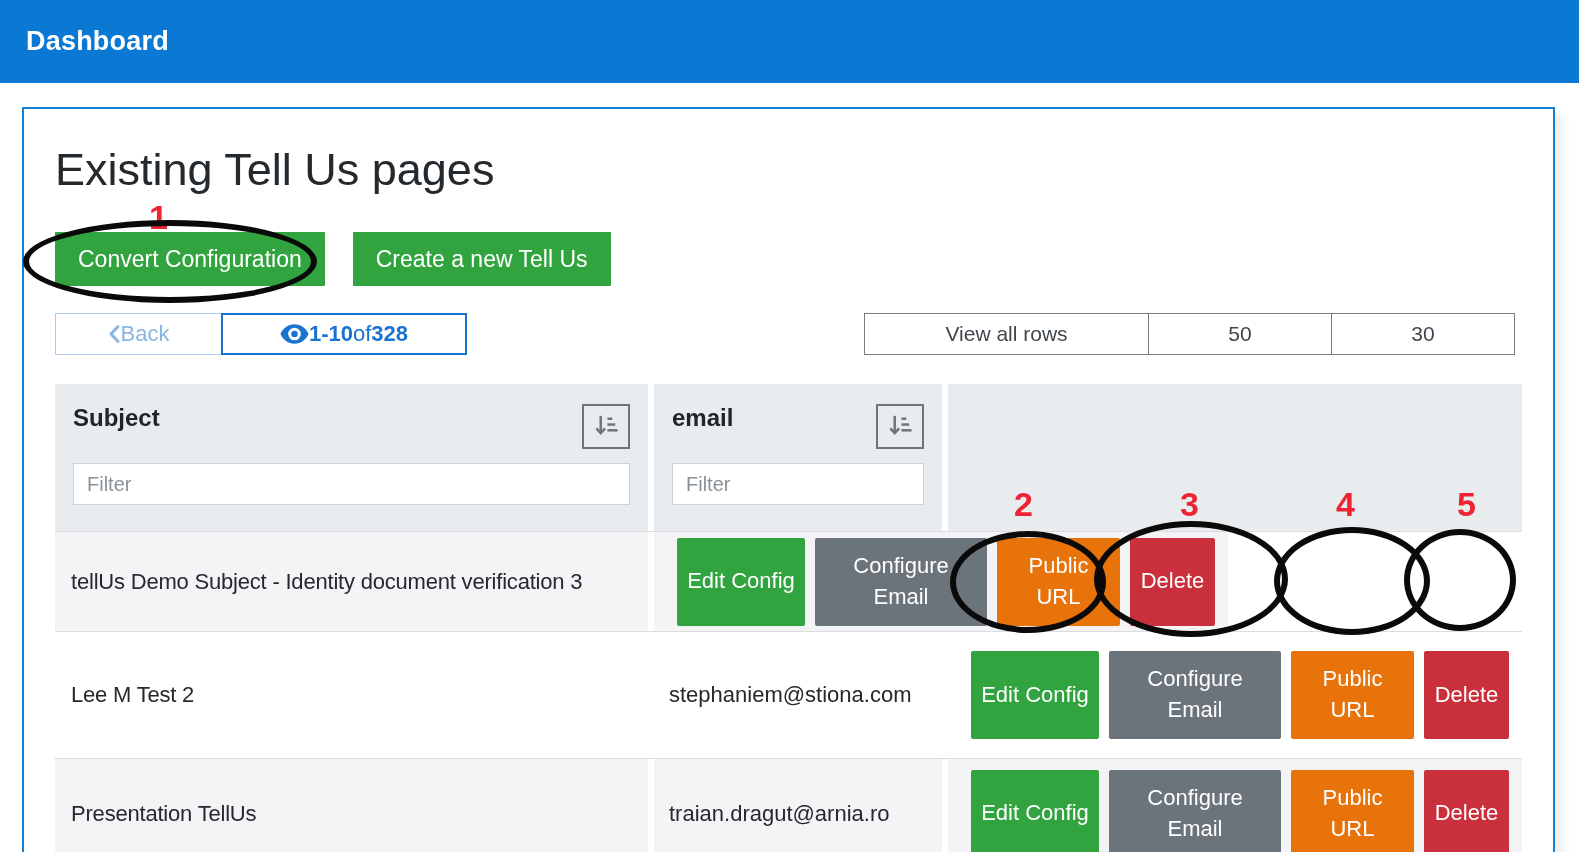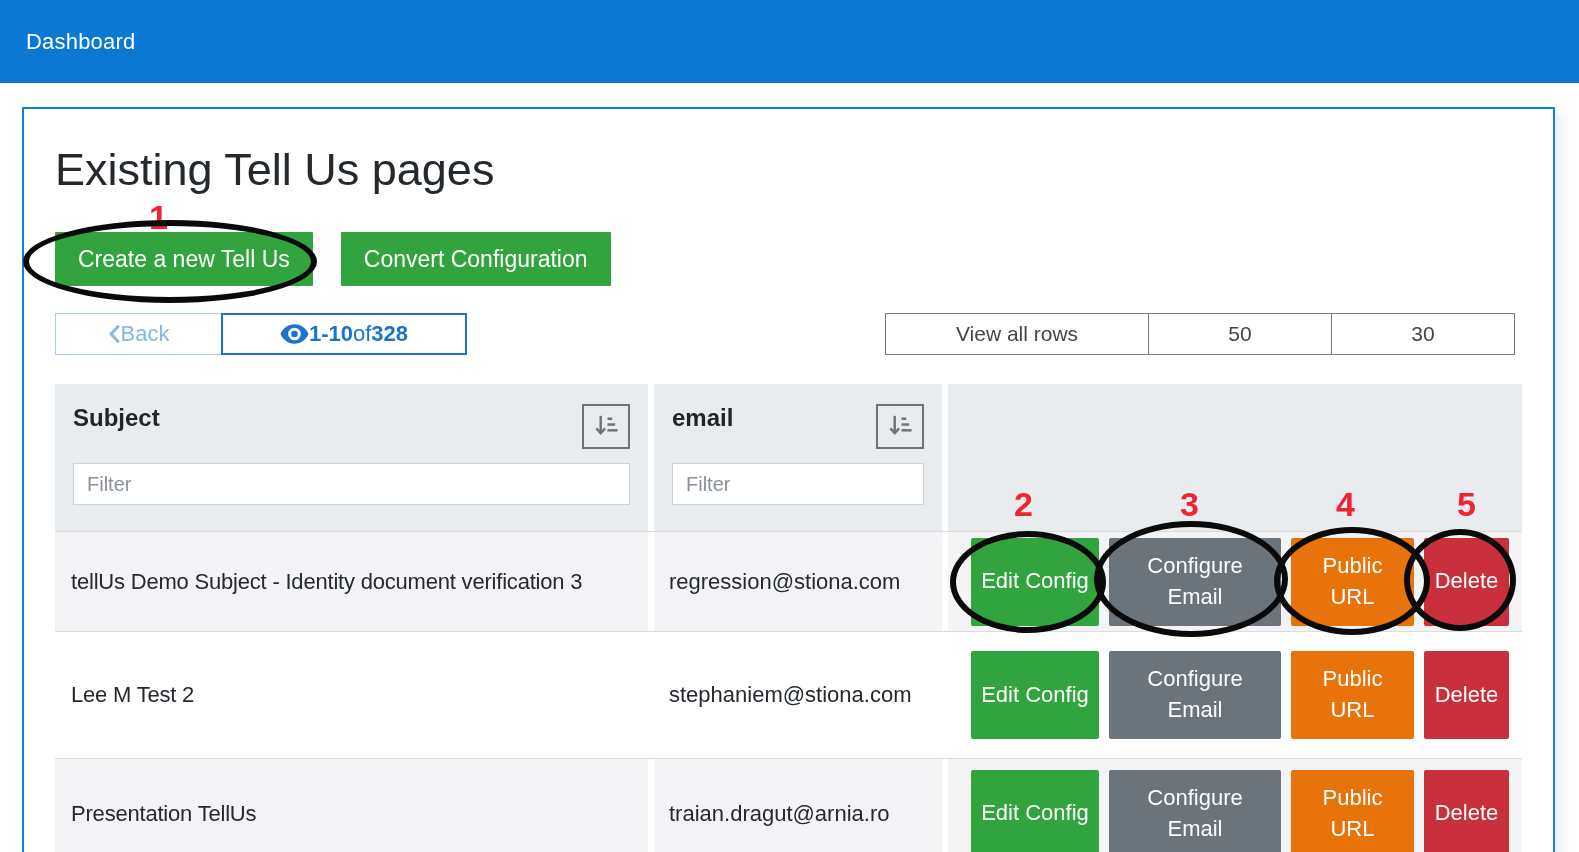--- a/index.html
+++ b/index.html
@@ -7,21 +7,21 @@
     --muted-blue:#8ab6e2; --muted-blue-border:#aacbec; --green:#31a43f;
     --gray-btn:#6b737b; --orange:#e8730a; --red-btn:#ca2f3c; --annotation-red:#ee2433;
     --size-border:#757c83; --size-selected-bg:#59616b; --header-bg:#e9ecef;
     --row-stripe-bg:#f4f4f6; --text-dark:#24292e;
   }
   *{box-sizing:border-box; margin:0; padding:0;}
   html,body{width:1579px; height:852px; overflow:hidden; background:#fff;
     font-family:"Liberation Sans","DejaVu Sans",sans-serif; color:var(--text-dark); position:relative;}
 
   .topbar{height:83px; background:var(--topbar-blue); display:flex; align-items:center; padding-left:26px;}
-  .topbar .app-title{color:#fff; font-size:22px; font-weight:400; letter-spacing:.2px;}
+  .topbar .app-title{color:#fff; font-size:27px; font-weight:700; letter-spacing:.2px;}
 
   .card{position:absolute; left:22px; top:107px; width:1533px; height:800px; background:#fff;
     border:2px solid var(--card-border-blue); box-shadow:7px 7px 10px rgba(0,0,0,.08);
     padding:0 0 0 31px;}
 
   h1.page-title{font-size:45px; font-weight:400; color:var(--text-dark); margin-top:34px; line-height:1.18;}
 
   .btn-row{display:flex; gap:28px; margin-top:36px;}
   .btn-green{height:54px; background:var(--green); color:#fff; border:none; font-size:23px;
     font-family:inherit; padding:0 23px; cursor:pointer; border-radius:1px;}
@@ -31,21 +31,21 @@
   .pg{height:42px; display:flex; align-items:center; justify-content:center; 
     background:#fff; font-size:22px; font-family:inherit; cursor:pointer;}
   .pg.back{width:167px; border:1px solid var(--muted-blue-border); color:var(--muted-blue);}
   .pg.range{width:246px; border:2px solid var(--link-blue); color:var(--link-blue); margin-left:-1px;}
   .pg.next{width:168px; border:2px solid var(--link-blue); color:var(--link-blue); margin-left:-2px;}
   .pg .b{font-weight:700;}
   .pg .chev{display:flex; align-items:center;}
   .size-group{display:flex;}
   .sz{height:42px; background:#fff; border:1px solid var(--size-border); color:#40474e;
     font-size:21px; font-family:inherit; cursor:pointer; margin-left:-1px;}
-  .sz.viewall{width:264px; margin-left:16px;}
+  .sz.viewall{width:285px; margin-left:16px;}
   .sz.num{width:184px;}
   .sz.selected{background:var(--size-selected-bg); border-color:var(--size-selected-bg); color:#fff;}
 
   .table{margin-top:29px; width:1467px;}
   .thead,.trow{display:flex; gap:6px;}
   .c-subject{width:593px;}
   .c-email{width:288px;}
   .c-actions{width:574px;}
   .hcell{background:var(--header-bg); padding:16px 18px 26px 18px;}
   .hcell.c-actions{padding:0;}
@@ -82,22 +82,22 @@
 <body>
 
 <div class="topbar">
   <span class="app-title">Dashboard</span>
 </div>
 
 <div class="card">
   <h1 class="page-title">Existing Tell Us pages</h1>
 
   <div class="btn-row">
+    <button class="btn-green">Convert Configuration</button>
     <button class="btn-green">Create a new Tell Us</button>
-    <button class="btn-green">Convert Configuration</button>
   </div>
 
   <div class="pager-row">
     <div class="pager-group">
       <button class="pg back">
         <span class="chev">
           <svg width="13" height="20" viewBox="0 0 13 20">
               <polyline points="10,2.5 3,10 10,17.5" fill="none" stroke="currentColor" stroke-width="3" stroke-linecap="round" stroke-linejoin="round"></polyline>
             </svg>
         </span>
@@ -156,21 +156,20 @@
             </span>
           </button>
         </div>
         <input class="filter" placeholder="Filter" style="">
       </div>
       <div class="hcell c-actions"></div>
     </div>
 
     <div class="trow striped r1">
       <div class="cell c-subject">tellUs Demo Subject - Identity document verification 3</div>
-      <div class="cell c-email">regression@stiona.com</div>
       <div class="cell c-actions">
         <button class="act a-edit">Edit Config</button>
         <button class="act a-mail">Configure Email</button>
         <button class="act a-url">Public URL</button>
         <button class="act a-del">Delete</button>
       </div>
     </div>
 
     <div class="trow r2">
       <div class="cell c-subject">Lee M Test 2</div>

